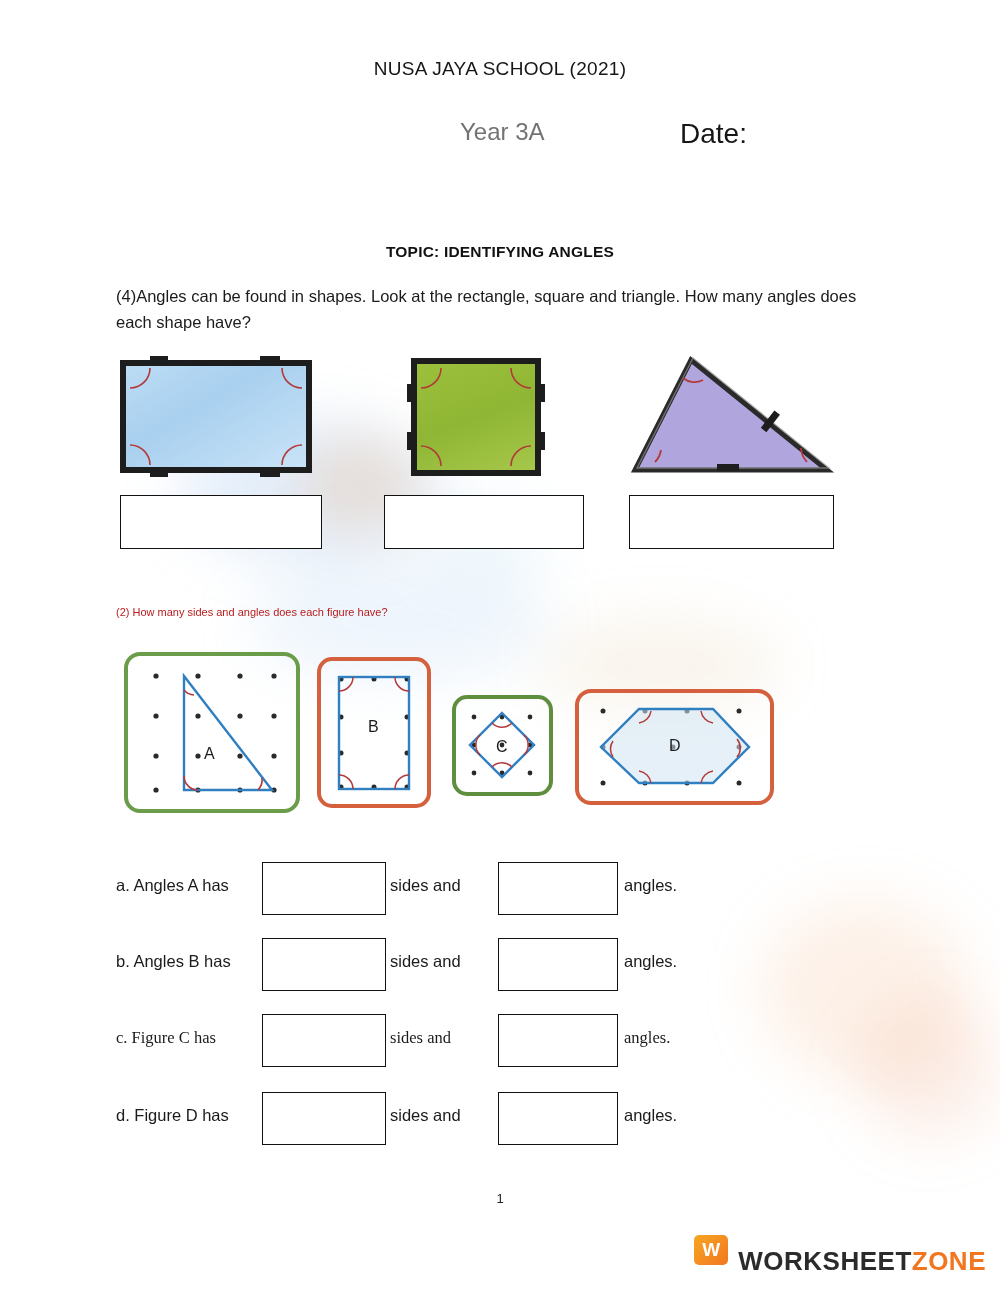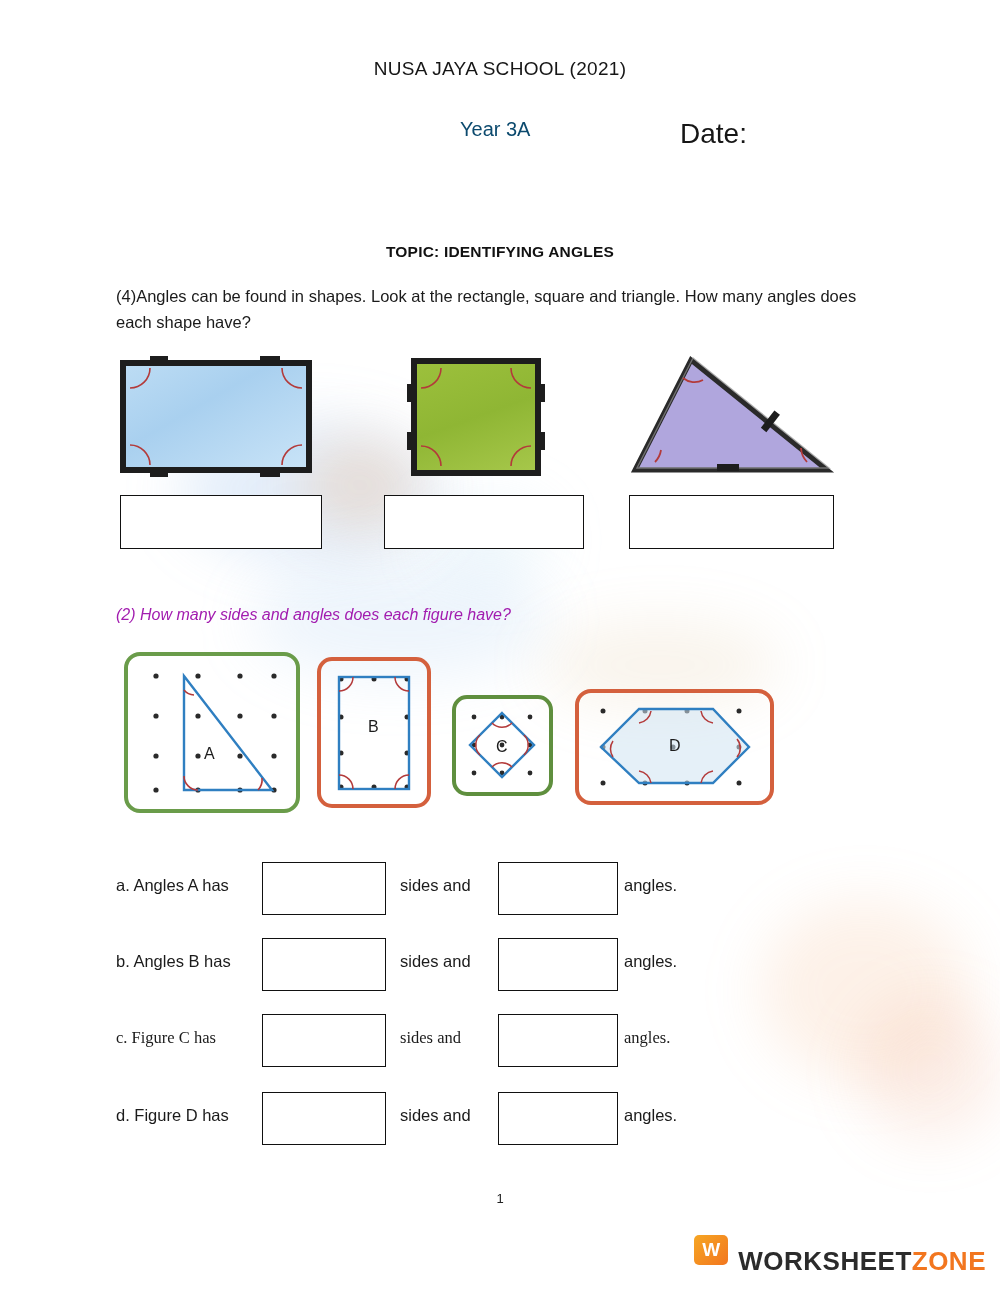--- a/index.html
+++ b/index.html
@@ -44,22 +44,22 @@
   .year-line {
     position: absolute;
     top: 118px;
     left: 0; right: 0;
     height: 28px;
   }
   .year-label {
     position: absolute;
     left: 460px;
     top: 0;
-    font-size: 20px;
-    color: #0c4a6e;
+    font-size: 24px;
+    color: #737373;
   }
   .date-label {
     position: absolute;
     left: 680px;
     top: 0;
     font-size: 28px;
     color: #161616;
   }
 
   .topic {
@@ -158,23 +158,22 @@
   }
   .abox-1 { left: 120px; width: 200px; }
   .abox-2 { left: 384px; width: 198px; }
   .abox-3 { left: 629px; width: 203px; }
 
   
   .q2-text {
     position: absolute;
     left: 116px;
     top: 606px;
-    font-size: 16px;
-    color: #a21caf;
-    font-style: italic;
+    font-size: 11px;
+    color: #b91c1c;
   }
 
   .figures-row {
     position: absolute;
     left: 0;
     top: 645px;
     width: 1000px;
     height: 175px;
   }
 
@@ -200,21 +199,21 @@
     height: 52px;
   }
   .frow .lbl {
     position: absolute;
     top: 14px;
     font-size: 16.5px;
     color: #1b1b1b;
     white-space: nowrap;
   }
   .frow .lbl-start { left: 0; }
-  .frow .lbl-mid { left: 284px; }
+  .frow .lbl-mid { left: 274px; }
   .frow .lbl-end { left: 508px; }
   .frow .ibox {
     position: absolute;
     top: 0;
     border: 1.6px solid #111;
     background: #fff;
     height: 51px;
   }
   .frow .ibox-1 { left: 146px; width: 122px; }
   .frow .ibox-2 { left: 382px; width: 118px; }

